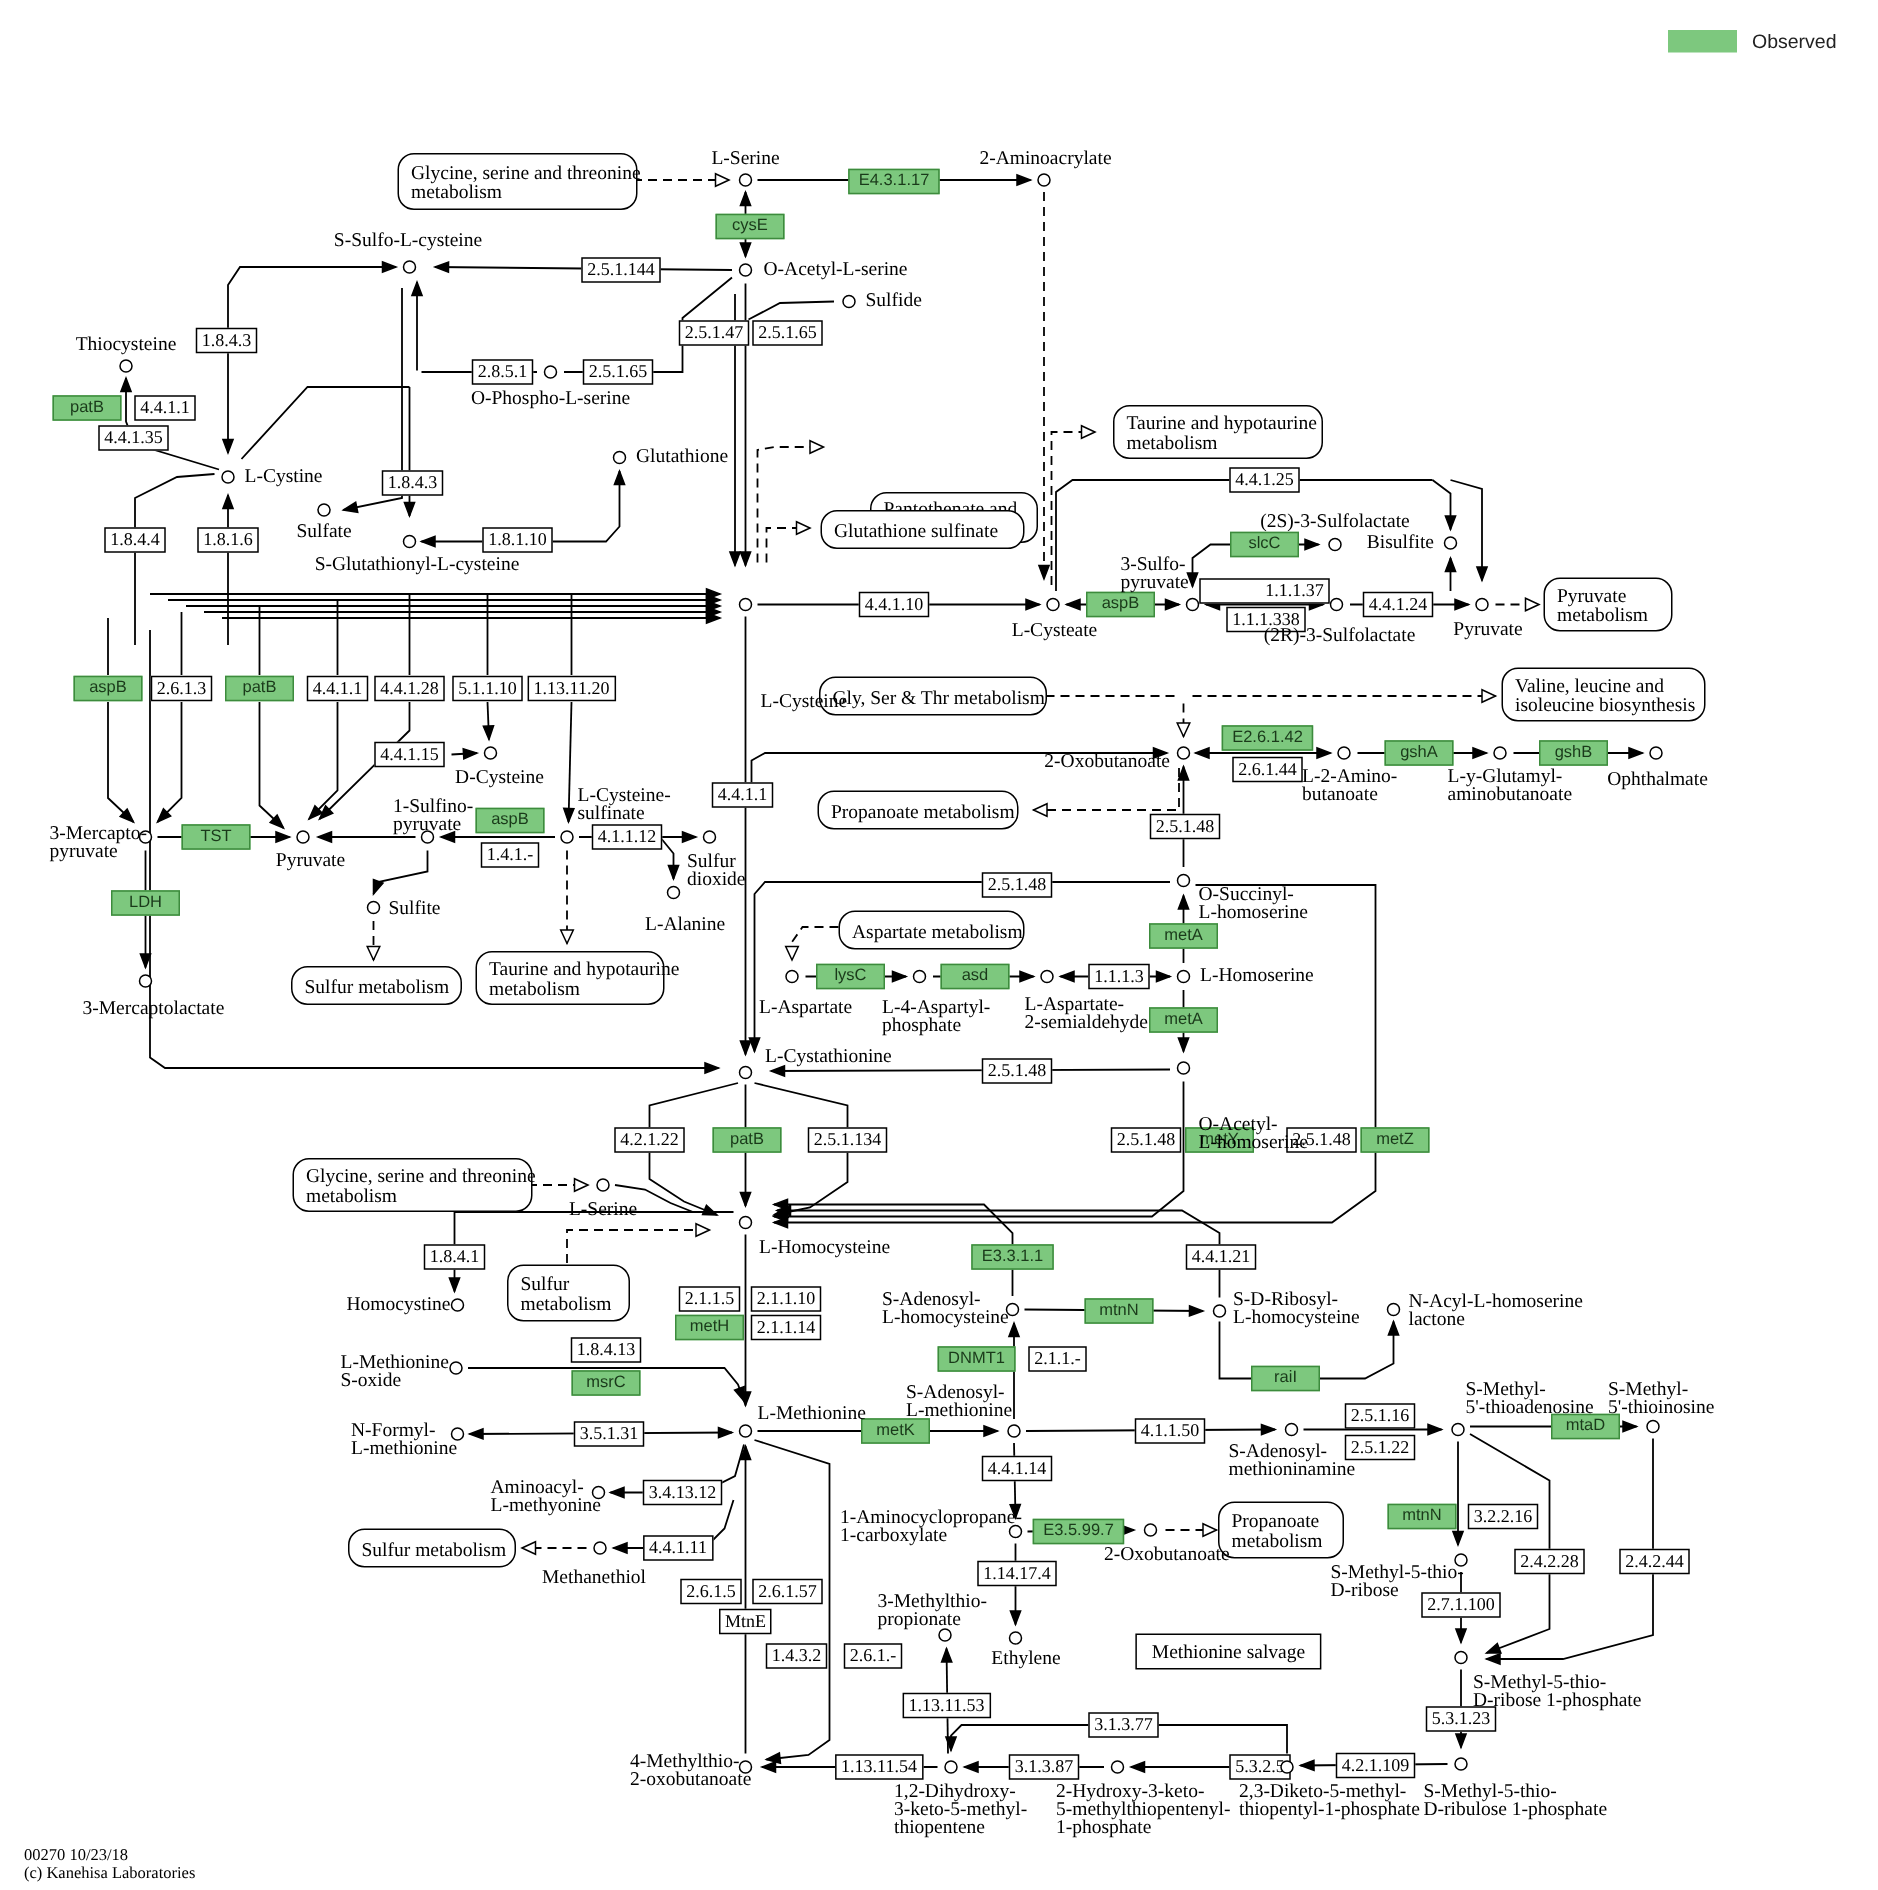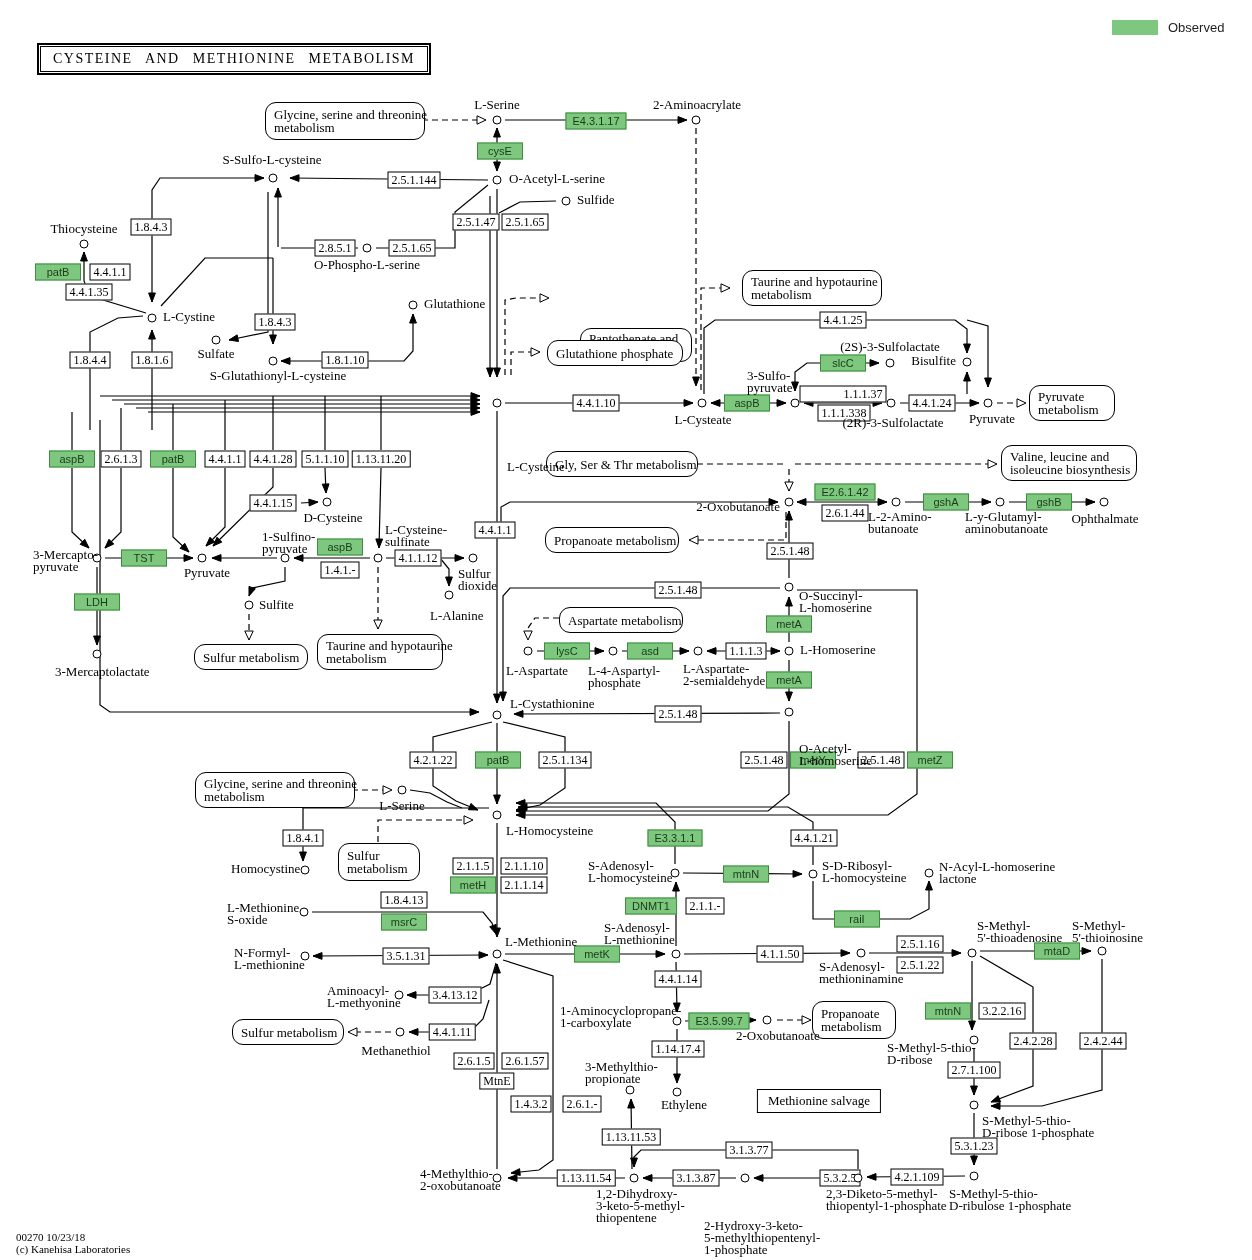--- a/index.html
+++ b/index.html
@@ -507,37 +507,36 @@
       </g>
       <g>
         <polyline points="505,375 505,300 516,298 549,298" fill="none" stroke="#000000" stroke-width="1.2" stroke-dasharray="6,4"></polyline>
         <polygon points="549,298 540,302.2 540,293.8" fill="#ffffff" stroke="#000000" stroke-width="1"></polygon>
       </g>
       <g>
         <polyline points="511,375 511,352 540,352" fill="none" stroke="#000000" stroke-width="1.2" stroke-dasharray="6,4"></polyline>
         <polygon points="540,352 531,356.2 531,347.8" fill="#ffffff" stroke="#000000" stroke-width="1"></polygon>
       </g>
     </svg>
-  <div id="title-box">CYSTEINE  AND  METHIONINE  METABOLISM</div>
   <div id="legend">
     <div id="legend-swatch" style="background: rgb(125, 200, 126);"></div>
     <div>Observed</div>
   </div>
   <div class="footer" style="top:1231px">00270 10/23/18</div>
   <div class="footer" style="top:1243px">(c) Kanehisa Laboratories</div>
 <div class="pbox" style="width: 142px; height: 30px; left: 265px; top: 102px; transform: none;">
       <div>Glycine, serine and threonine</div>
       <div>metabolism</div>
     </div>
     <div class="pbox" style="width: 94px; height: 26px; left: 580px; top: 283px; transform: none; margin-top: 45px;">
       <div>Pantothenate and</div>
       <div>CoA biosynthesis</div>
     </div>
     <div class="pbox" style="width: 118px; height: 18px; left: 547px; top: 340px; transform: none;">
-      <div>Glutathione phosphate</div>
+      <div>Glutathione sulfinate</div>
     </div>
     <div class="pbox" style="width: 122px; height: 28px; left: 742px; top: 270px; transform: none;">
       <div>Taurine and hypotaurine</div>
       <div>metabolism</div>
     </div>
     <div class="pbox" style="width: 68px; height: 28px; left: 1029px; top: 385px; transform: none;">
       <div>Pyruvate</div>
       <div>metabolism</div>
     </div>
     <div class="pbox" style="width: 134px; height: 18px; left: 546px; top: 451px; transform: none;">
@@ -939,21 +938,21 @@
       <div>D-ribose 1-phosphate</div>
     </div>
     <div class="lbl " style="left: 949px; top: 1188px;">
       <div>S-Methyl-5-thio-</div>
       <div>D-ribulose 1-phosphate</div>
     </div>
     <div class="lbl " style="left: 826px; top: 1188px;">
       <div>2,3-Diketo-5-methyl-</div>
       <div>thiopentyl-1-phosphate</div>
     </div>
-    <div class="lbl " style="left: 704px; top: 1220px; font-family: Liberation Serif, serif;">
+    <div class="lbl " style="left: 704px; top: 1188px; font-family: Liberation Serif, serif;">
       <div>2-Hydroxy-3-keto-</div>
       <div>5-methylthiopentenyl-</div>
       <div>1-phosphate</div>
     </div>
     <div class="lbl " style="left: 596px; top: 1188px;">
       <div>1,2-Dihydroxy-</div>
       <div>3-keto-5-methyl-</div>
       <div>thiopentene</div>
     </div>
     <div class="lbl " style="left: 420px; top: 1168px;">

